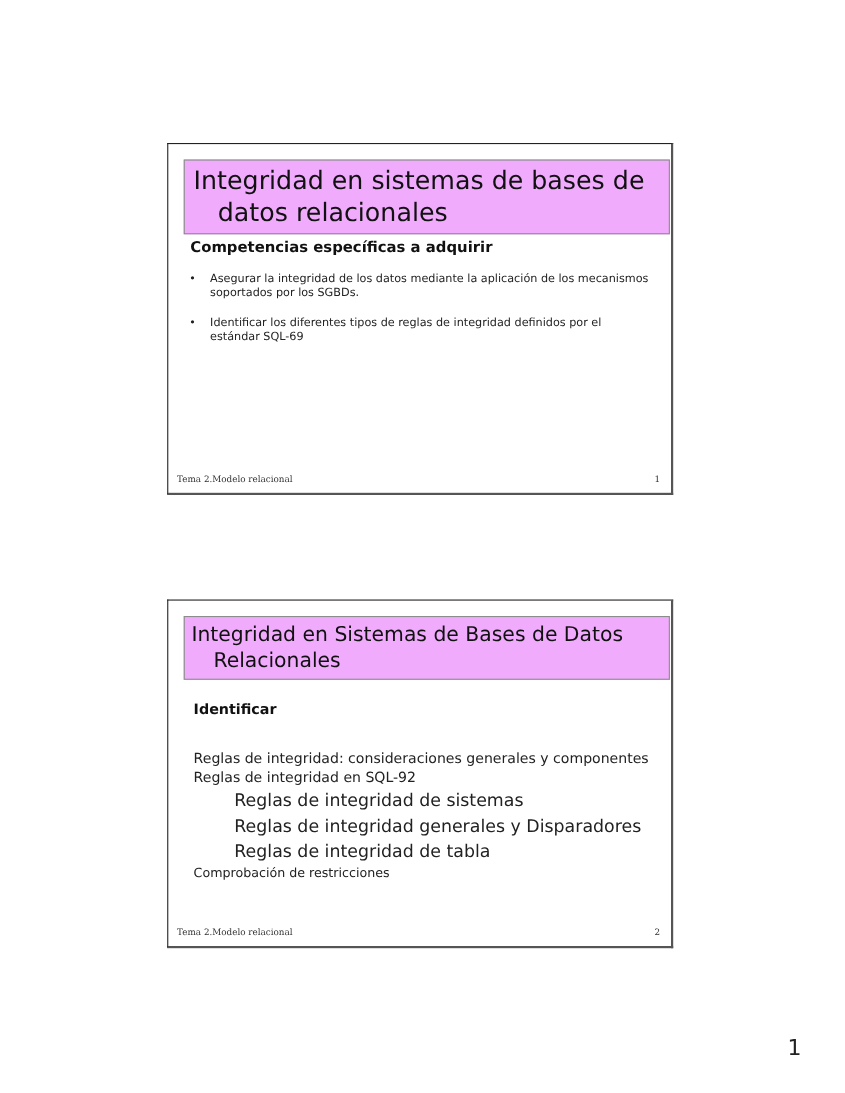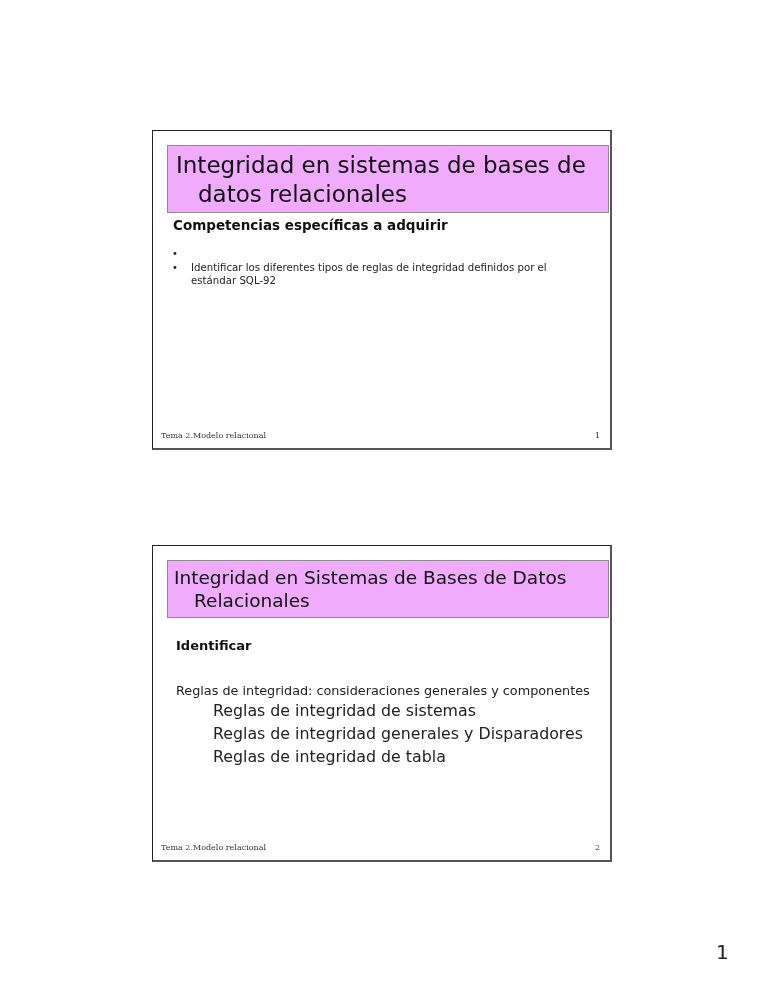--- a/index.html
+++ b/index.html
@@ -142,42 +142,45 @@
 <body>
 
 <div class="slide" id="slide1">
   <div class="title-box">
     <h1 class="title-text">Integridad en sistemas de bases de datos relacionales</h1>
   </div>
   <h2 class="subheading">Competencias específicas a adquirir</h2>
   <ul class="bullets">
     <li>
       <span class="bullet-dot">•</span>
+      <span>Asegurar la integridad de los datos mediante la aplicación de los mecanismos soportados por los SGBDs.</span>
     </li>
     <li>
       <span class="bullet-dot">•</span>
-      <span>Identificar los diferentes tipos de reglas de integridad definidos por el estándar SQL-92</span>
+      <span>Identificar los diferentes tipos de reglas de integridad definidos por el estándar SQL-69</span>
     </li>
   </ul>
   <div class="footer">
     <span>Tema 2.Modelo relacional</span>
     <span>1</span>
   </div>
 </div>
 
 <div class="slide" id="slide2">
   <div class="title-box">
     <h1 class="title-text">Integridad en Sistemas de Bases de Datos Relacionales</h1>
   </div>
   <h2 class="subheading">Identificar</h2>
   <ul class="contents">
     <li class="c-lvl1">Reglas de integridad: consideraciones generales y componentes</li>
+    <li class="c-lvl1">Reglas de integridad en SQL-92</li>
     <li class="c-lvl2">Reglas de integridad de sistemas</li>
     <li class="c-lvl2">Reglas de integridad generales y Disparadores</li>
     <li class="c-lvl2">Reglas de integridad de tabla</li>
+    <li class="c-lvl1 c-small">Comprobación de restricciones</li>
   </ul>
   <div class="footer">
     <span>Tema 2.Modelo relacional</span>
     <span>2</span>
   </div>
 </div>
 
 <div class="page-number">1</div>
 
 </body></html>

